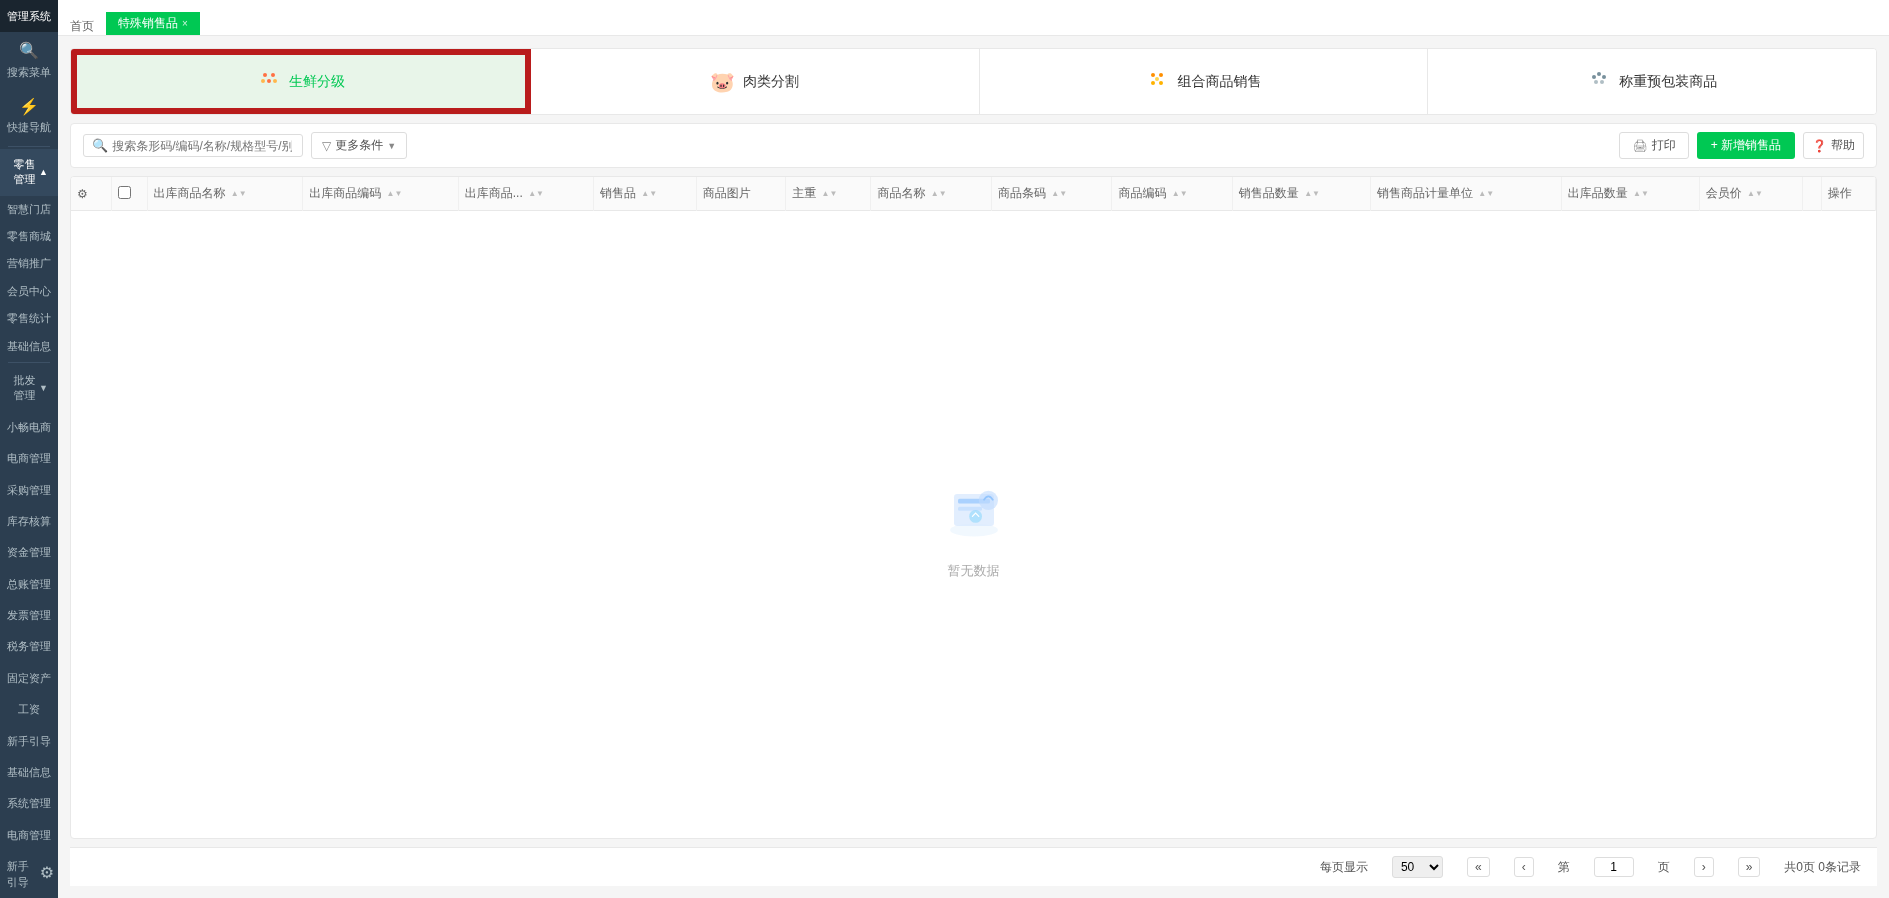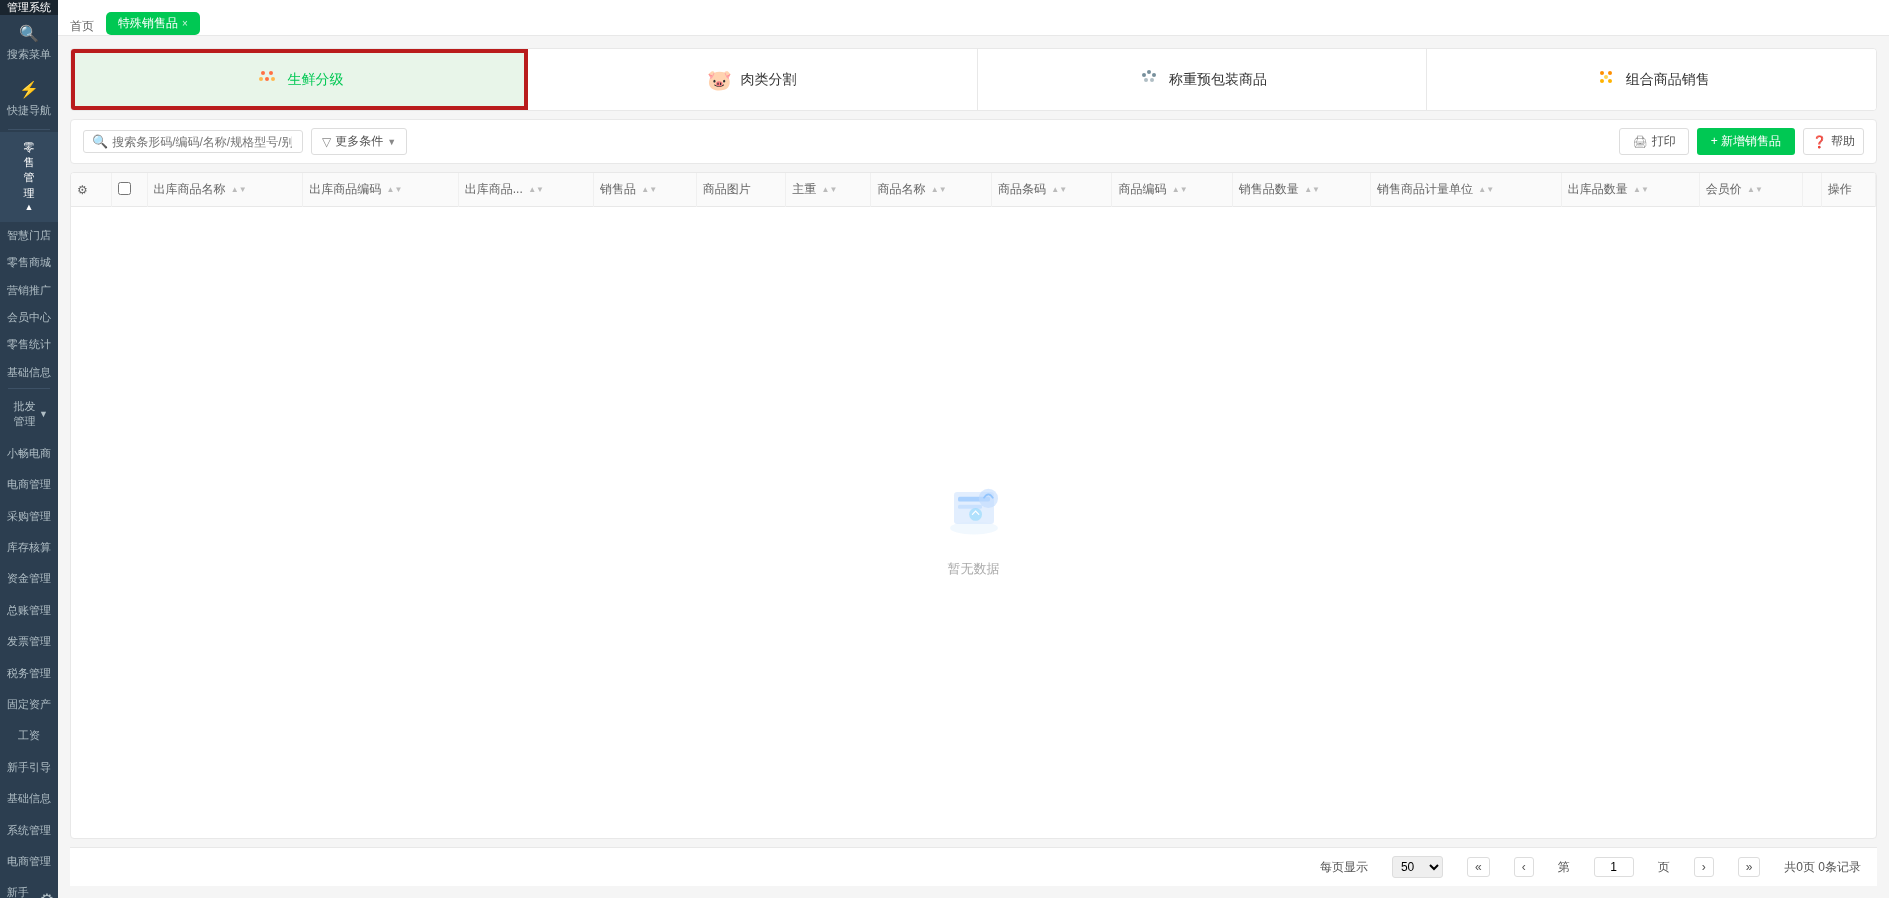--- a/index.html
+++ b/index.html
@@ -77,21 +77,21 @@
     }
     .breadcrumb-item {
       font-size: 12px;
       color: #666;
       padding: 0 8px 0 0;
     }
     .breadcrumb-sep { color: #ccc; margin: 0 2px; }
     .tab-active {
       background: #00c853;
       color: #fff;
-      border-radius: 5px;
+      border-radius: 0;
       padding: 3px 12px;
       font-size: 12px;
       display: flex;
       align-items: center;
       gap: 4px;
     }
     .tab-close { cursor: pointer; font-size: 10px; opacity: 0.8; }
 
     
     .page-area {
@@ -123,21 +123,21 @@
       padding: 12px 16px;
       cursor: pointer;
       border-right: 1px solid #e8e8e8;
       font-size: 14px;
       color: #333;
       background: #fff;
     }
     .cat-tab:last-child { border-right: none; }
     .cat-tab.active {
       background: #e8f5e9;
-      border: 4px solid #b91c1c;
+      border: 6px solid #b91c1c;
       color: #00c853;
     }
     .cat-tab .cat-icon { font-size: 20px; }
 
     
     .toolbar {
       display: flex;
       align-items: center;
       justify-content: space-between;
       background: #fff;
@@ -328,21 +328,21 @@
     </div>
     <div class="sidebar-item">
       <span class="icon">⚡</span>
       <span>快捷导航</span>
     </div>
   </div>
 
   <div class="sidebar-divider"></div>
 
   <div class="sidebar-section">
-    <div class="sidebar-item active" style="flex-direction:column;justify-content:space-between;width:100%;padding:8px 24px;">
+    <div class="sidebar-item active" style="flex-direction:row;justify-content:space-between;width:100%;padding:8px 10px;">
       <span style="font-size:11px;color:#fff;">零售管理</span>
       <span style="font-size:9px;color:#fff;">▲</span>
     </div>
     <div class="sidebar-item" style="padding:6px 4px;">
       <span>智慧门店</span>
     </div>
     <div class="sidebar-item" style="padding:6px 4px;">
       <span>零售商城</span>
     </div>
     <div class="sidebar-item" style="padding:6px 4px;">
@@ -450,41 +450,41 @@
       </div>
 
       <div class="cat-tab">
         <span class="cat-icon">🐷</span>
         <span>肉类分割</span>
       </div>
 
       <div class="cat-tab">
         <span class="cat-icon">
           <svg width="24" height="24" viewBox="0 0 24 24" fill="none">
+            <circle cx="8" cy="8" r="2" fill="#ff8f00"></circle>
+            <circle cx="16" cy="8" r="2" fill="#ff8f00"></circle>
+            <circle cx="8" cy="16" r="2" fill="#ffb300"></circle>
+            <circle cx="16" cy="16" r="2" fill="#ffb300"></circle>
+            <circle cx="12" cy="12" r="2" fill="#ffd54f"></circle>
+          </svg>
+        </span>
+        <span>组合商品销售</span>
+      </div>
+
+      <div class="cat-tab">
+        <span class="cat-icon">
+          <svg width="24" height="24" viewBox="0 0 24 24" fill="none">
             <circle cx="7" cy="10" r="2" fill="#78909c"></circle>
             <circle cx="12" cy="7" r="2" fill="#78909c"></circle>
             <circle cx="17" cy="10" r="2" fill="#78909c"></circle>
             <circle cx="9" cy="15" r="2" fill="#b0bec5"></circle>
             <circle cx="15" cy="15" r="2" fill="#b0bec5"></circle>
           </svg>
         </span>
         <span>称重预包装商品</span>
-      </div>
-
-      <div class="cat-tab">
-        <span class="cat-icon">
-          <svg width="24" height="24" viewBox="0 0 24 24" fill="none">
-            <circle cx="8" cy="8" r="2" fill="#ff8f00"></circle>
-            <circle cx="16" cy="8" r="2" fill="#ff8f00"></circle>
-            <circle cx="8" cy="16" r="2" fill="#ffb300"></circle>
-            <circle cx="16" cy="16" r="2" fill="#ffb300"></circle>
-            <circle cx="12" cy="12" r="2" fill="#ffd54f"></circle>
-          </svg>
-        </span>
-        <span>组合商品销售</span>
       </div>
     </div>
 
     <div class="toolbar">
       <div class="toolbar-left">
         <div class="search-box">
           <span style="color:#aaa;font-size:13px;">🔍</span>
           <input type="text" placeholder="搜索条形码/编码/名称/规格型号/别名" style="">
         </div>
         <button class="filter-btn">

